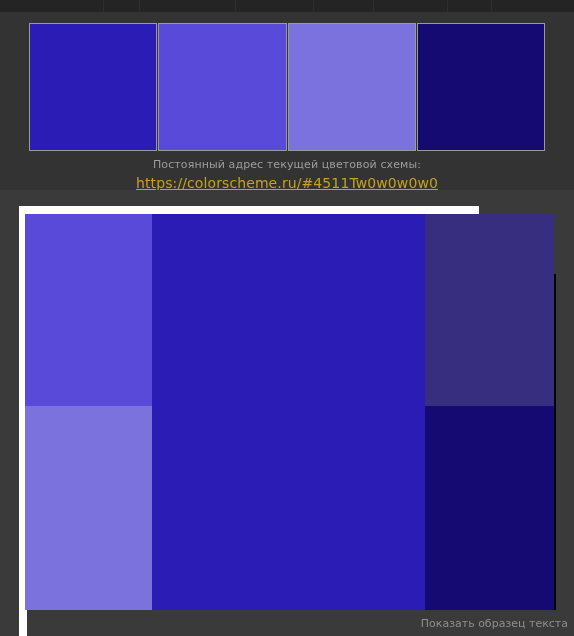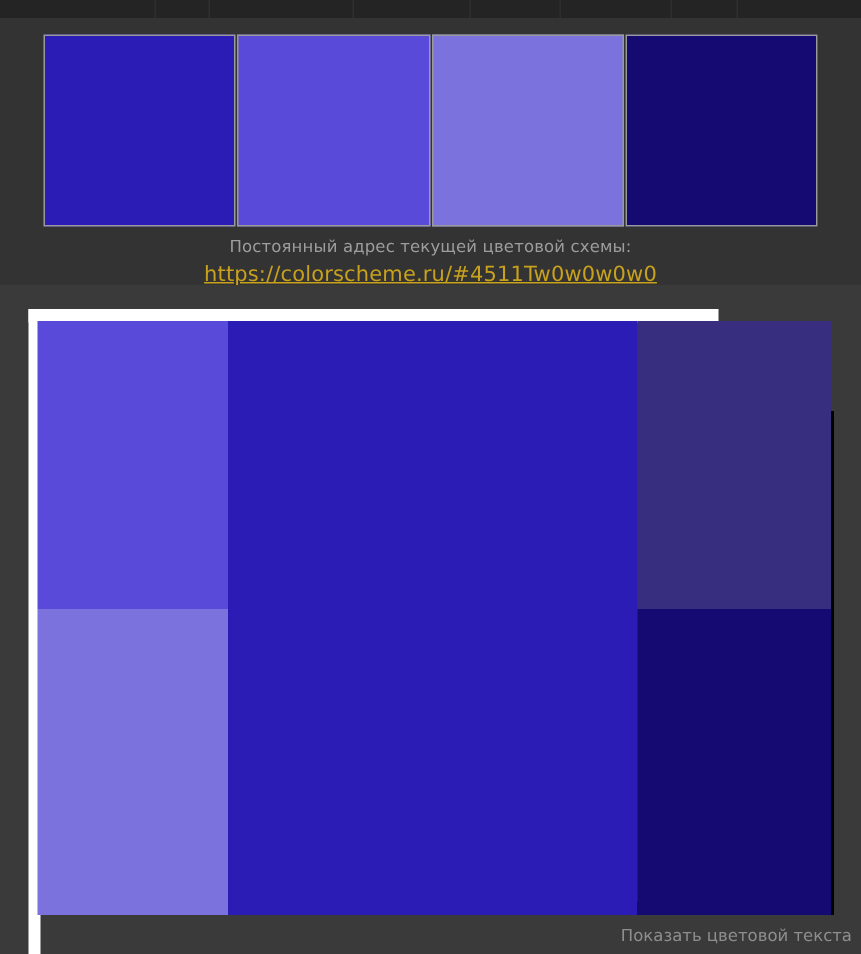--- a/index.html
+++ b/index.html
@@ -151,15 +151,15 @@
 
     <div class="block-grid">
       <div class="blk blk-left-top" style="background: rgb(90, 74, 217);"></div>
       <div class="blk blk-left-bottom" style="background: rgb(123, 114, 221);"></div>
       <div class="blk blk-center" style="background: rgb(42, 28, 181);"></div>
       <div class="blk blk-right-top" style="background: rgb(56, 46, 128);"></div>
       <div class="blk blk-right-bottom" style="background: rgb(21, 10, 114);"></div>
     </div>
   </div>
 
-  <div class="sample-text">Показать цветовой текста</div>
+  <div class="sample-text">Показать образец текста</div>
 
 </div>
 
 </body></html>

